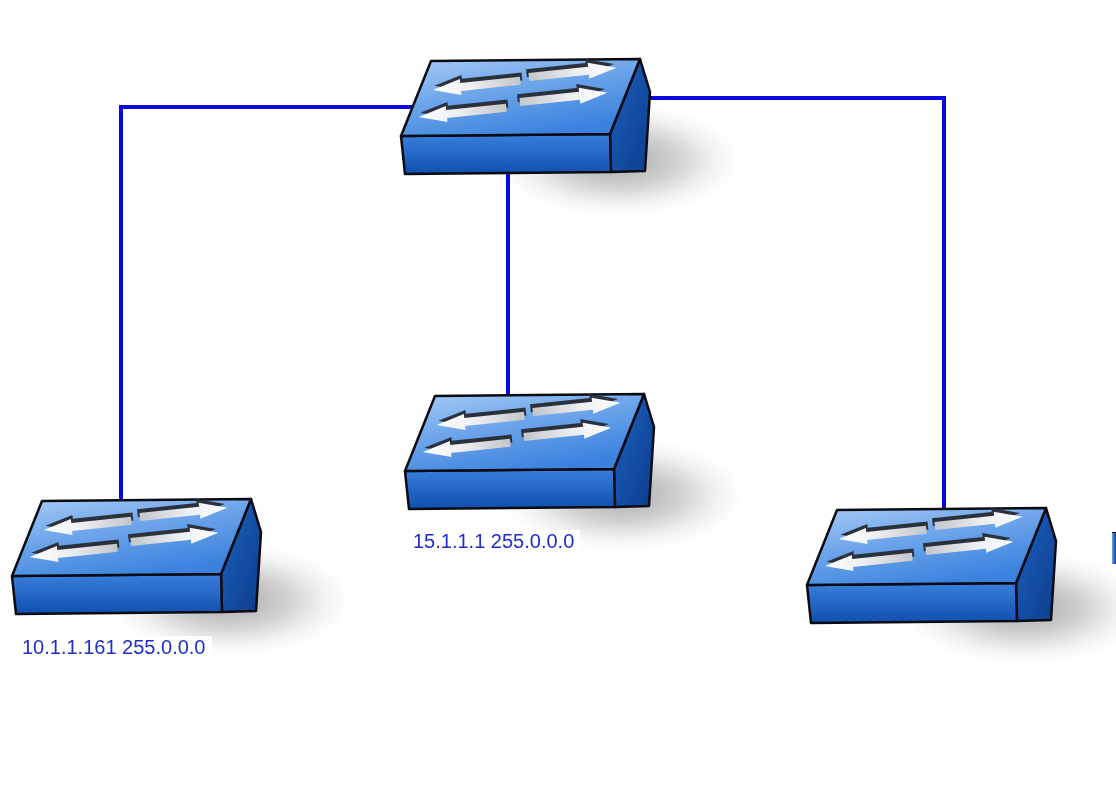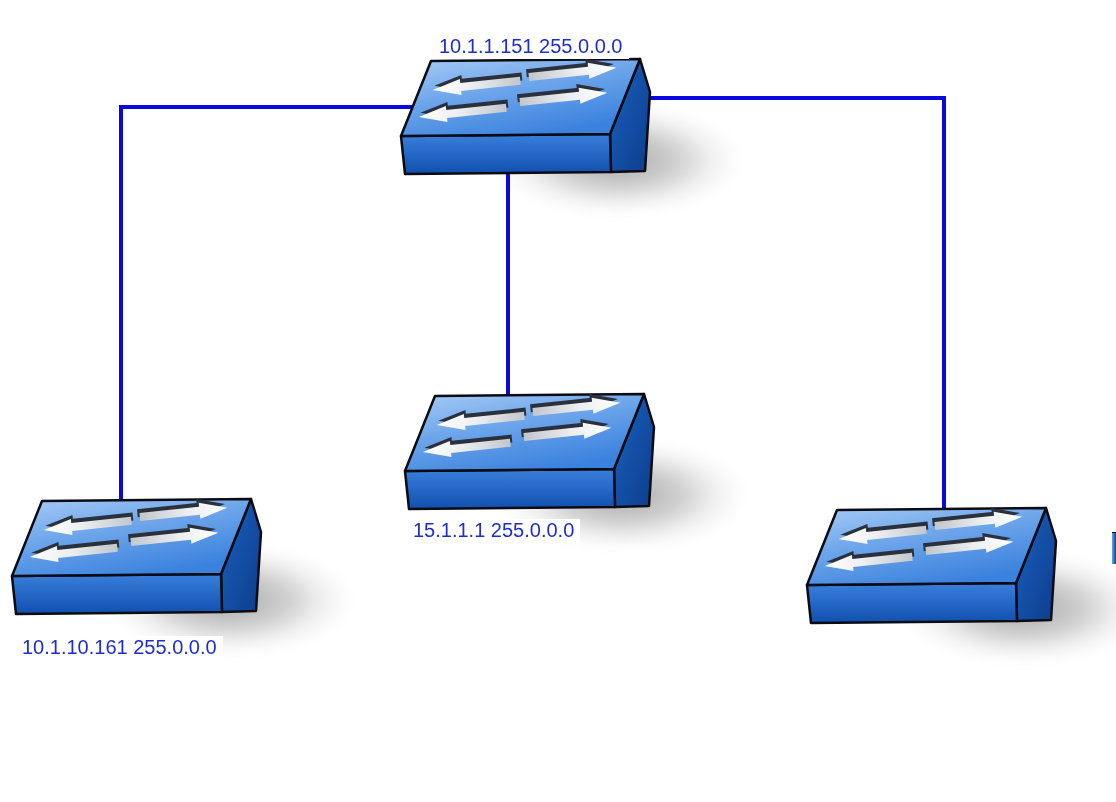--- a/index.html
+++ b/index.html
@@ -126,17 +126,16 @@
       </svg>
   </div>
   <div class="switch-node" style="left:804px; top:506px;">
     <svg width="256" height="124" viewBox="0 0 256 124">
         <use href="#switch-shape"></use>
       </svg>
   </div>
 
   <div class="sliver" style="left:1112px; top:532px; height:31px;"></div>
 
-  <div class="node-label" style="left:437px; top:35px;">10.1.1.151 255.0.0.0</div>
-  <div class="node-label" style="left:20px;  top:636px;">10.1.10.161 255.0.0.0</div>
-  <div class="node-label" style="left:411px; top:519px;">15.1.1.1 255.0.0.0</div>
+  <div class="node-label" style="left:20px;  top:636px;">10.1.1.161 255.0.0.0</div>
+  <div class="node-label" style="left:411px; top:530px;">15.1.1.1 255.0.0.0</div>
 
 </div>
 
 </body></html>

